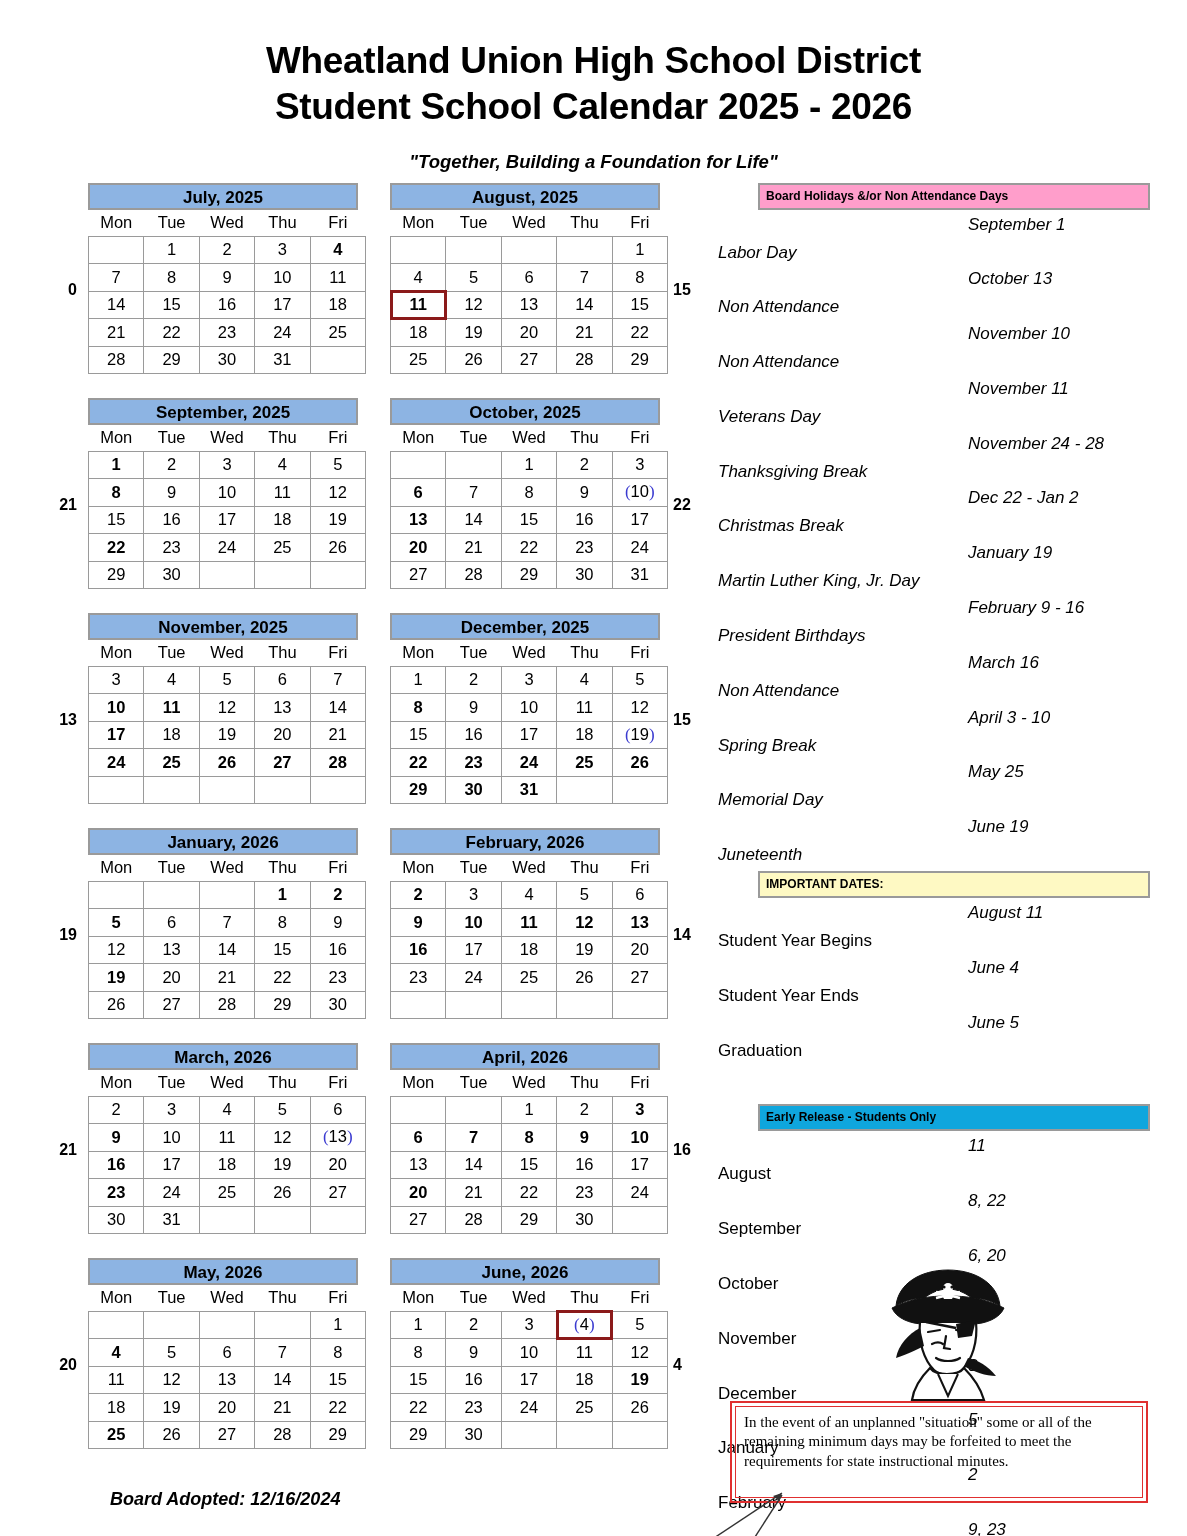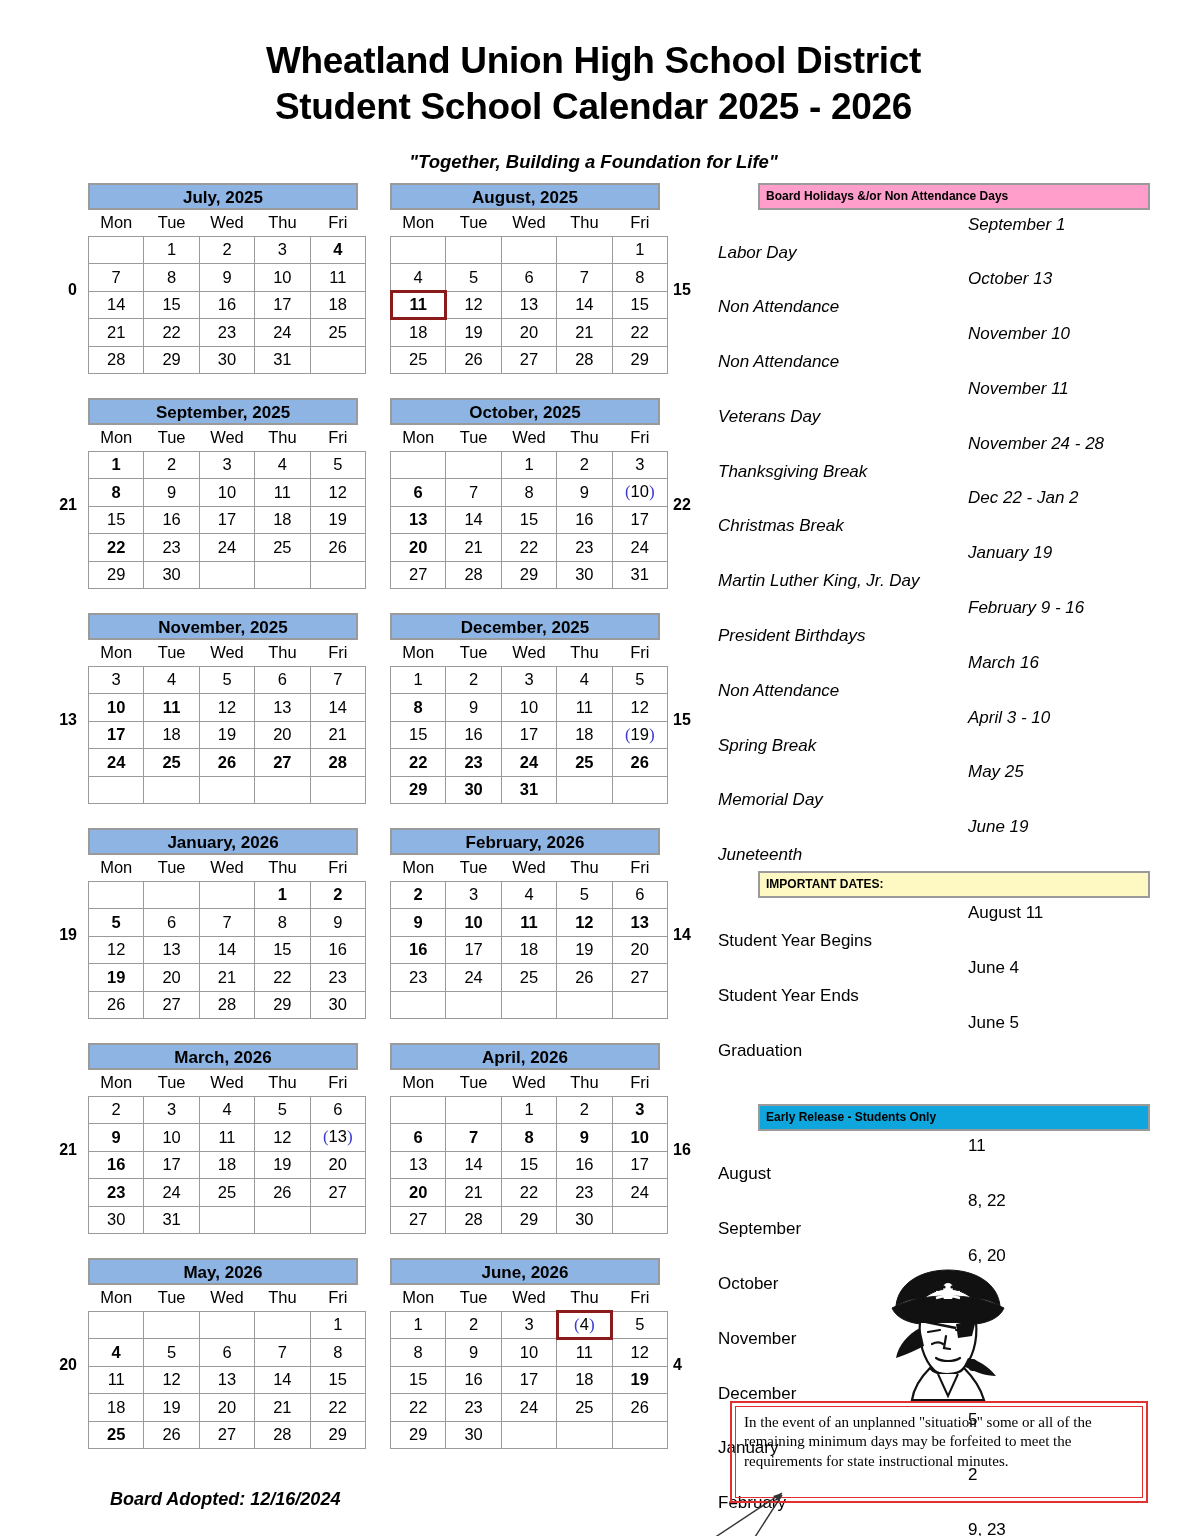--- a/index.html
+++ b/index.html
@@ -143,21 +143,21 @@
   .band.cyan { background: #0fa6dd; }
 
   .kv-list { margin-top: 2px; }
   .kv {
     display: flex;
     font-size: 17px;
     line-height: 26.8px;
   }
   .kv .k { width: 250px; margin-top: 28px; }
   .kv.italic .k, .kv.italic .v { font-style: italic; }
-  .kv.vital .v { }
+  .kv.vital .v { font-style: italic; }
 
   .spacer-sm { height: 8px; }
 
   .quarter-key {
     margin-top: 26px;
     margin-left: 30px;
     font-size: 17px;
     font-weight: bold;
     display: flex;
     align-items: center;

